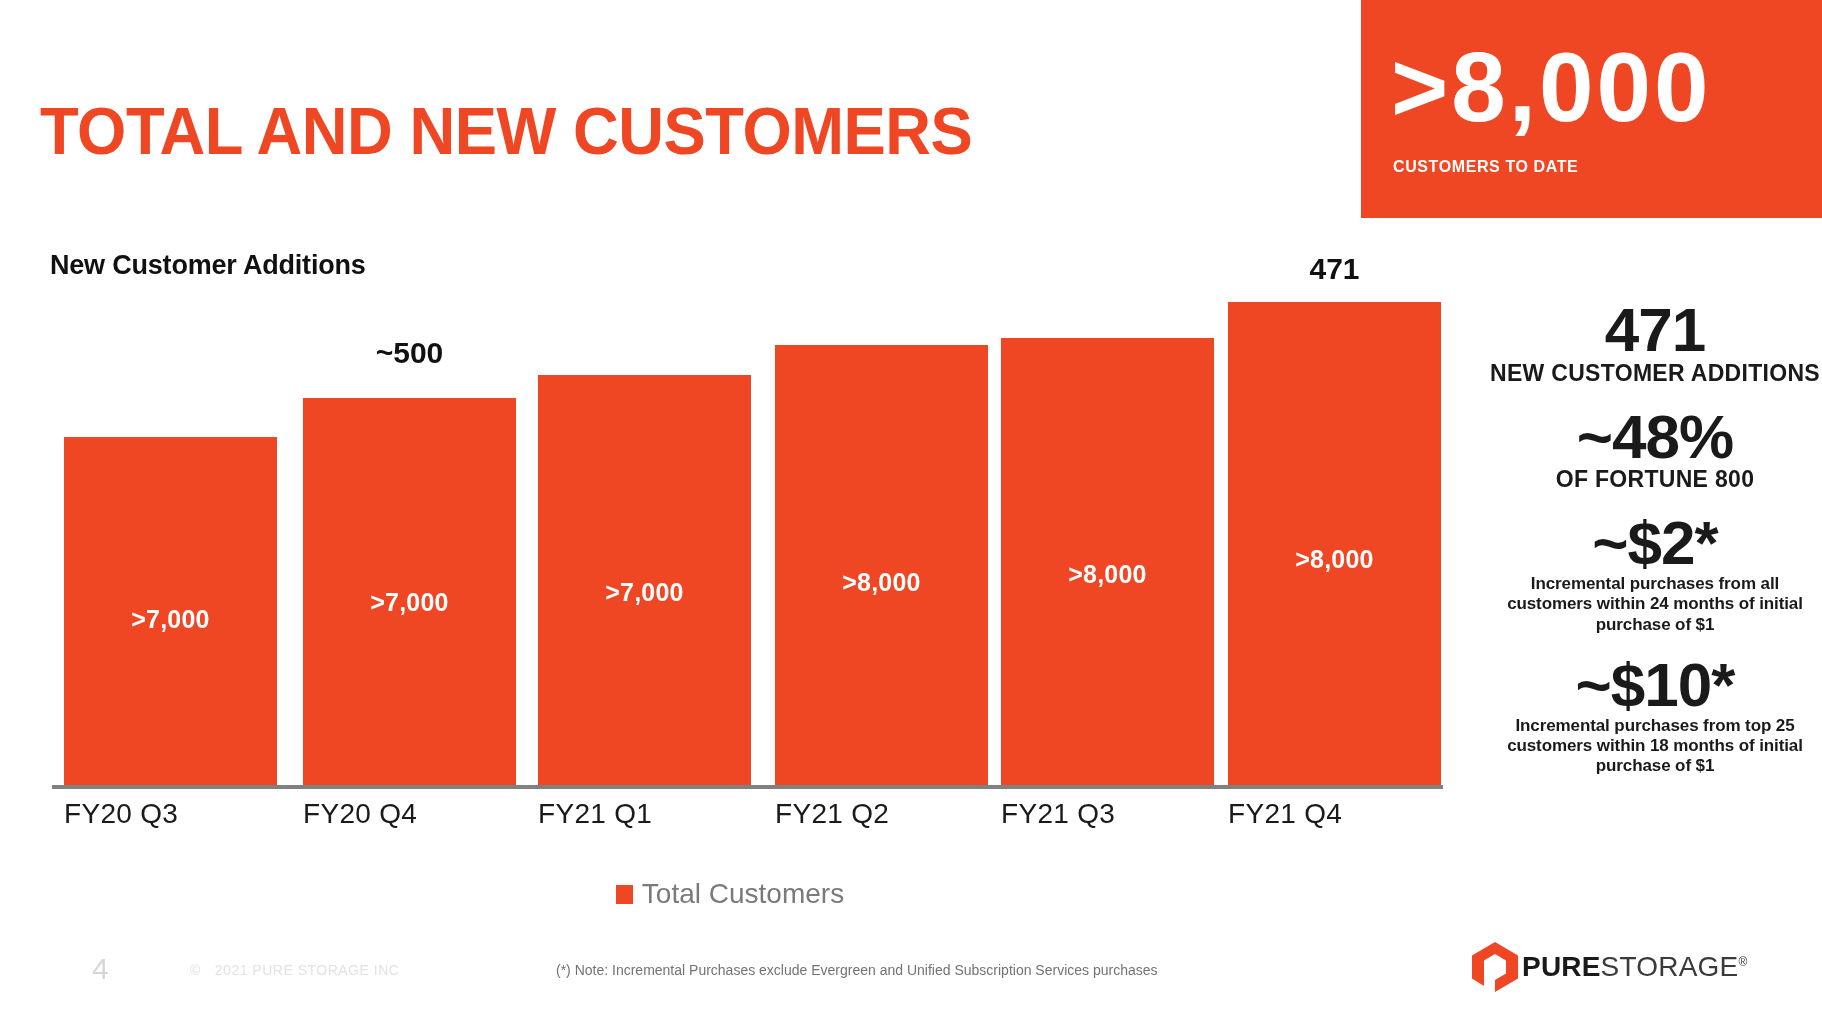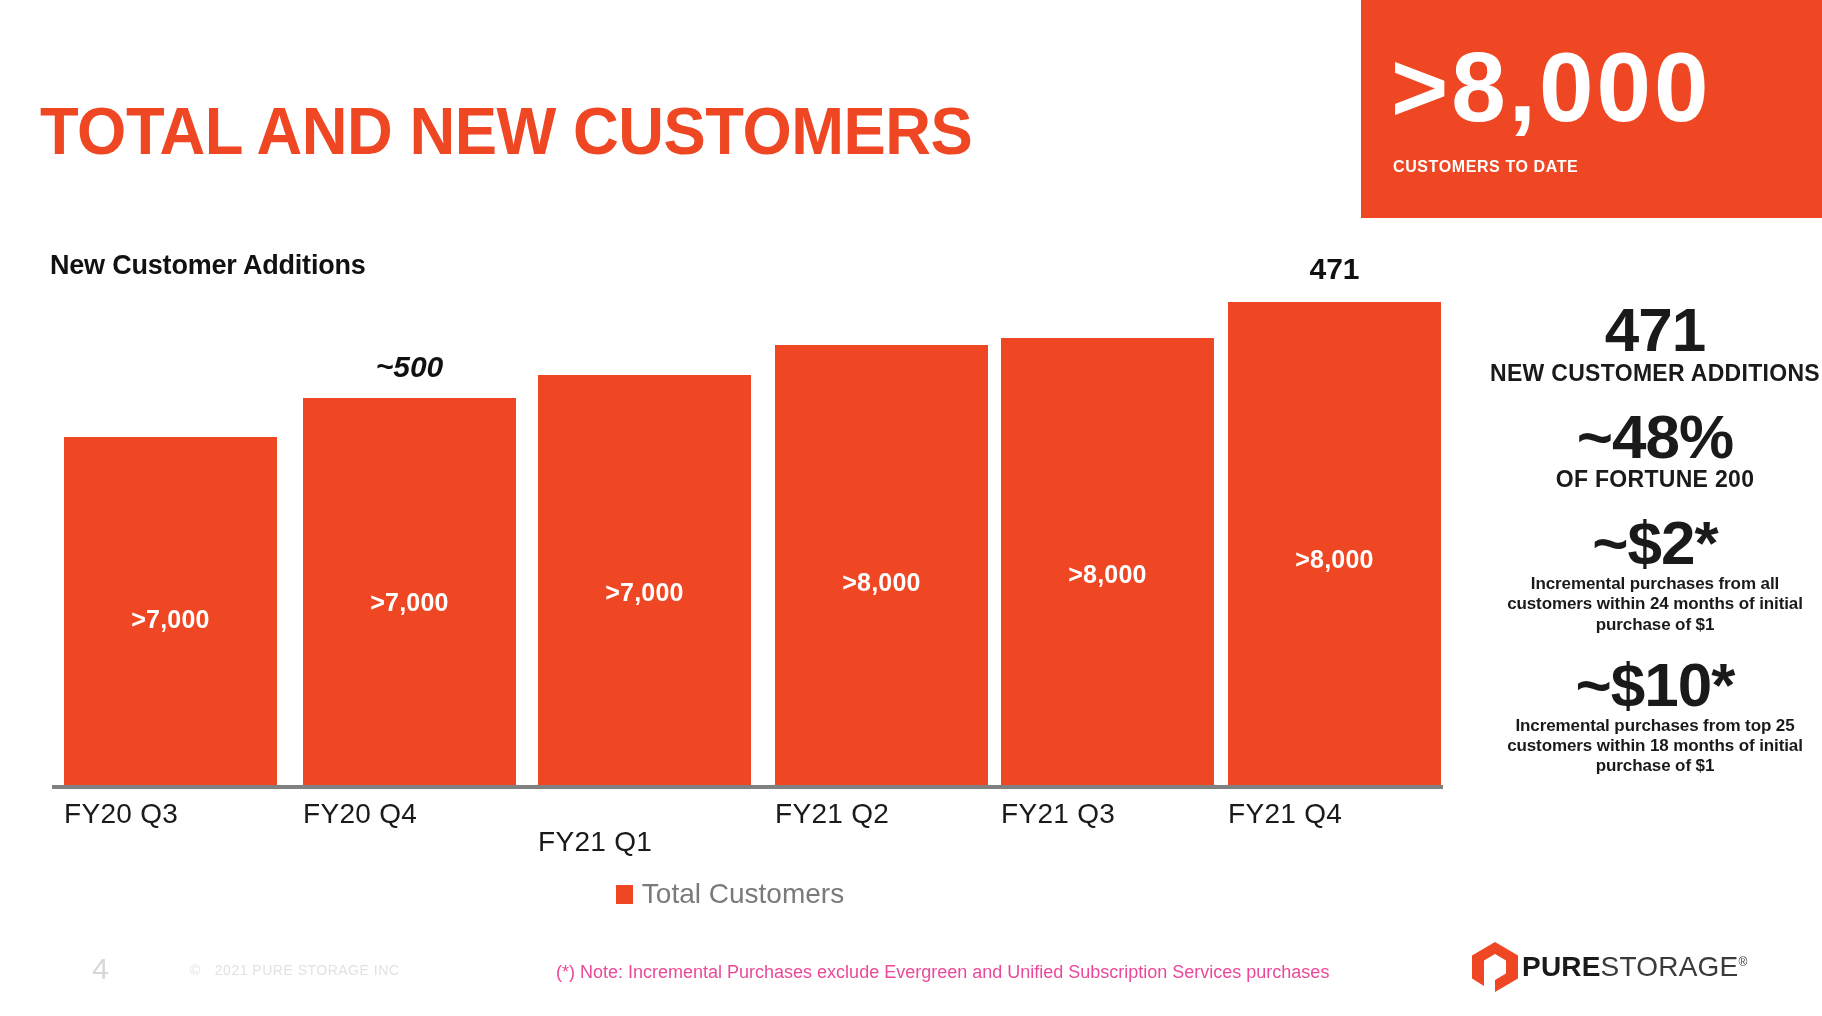--- a/index.html
+++ b/index.html
@@ -199,22 +199,22 @@
     letter-spacing: 0.5px;
     display: flex;
     align-items: center;
     gap: 14px;
     font-family: "Liberation Sans", sans-serif;
   }
   #footnote {
     position: absolute;
     left: 556px;
     top: 962px;
-    font-size: 18px;
-    color: #ec4899;
+    font-size: 14px;
+    color: #737373;
     font-family: "Liberation Sans Narrow", "Liberation Sans", sans-serif;
   }
   #logo {
     position: absolute;
     left: 1468px;
     top: 940px;
     display: flex;
     align-items: center;
   }
   #logo-mark { display: block; }
@@ -242,59 +242,59 @@
 
   <div id="chart-area">
     <div id="chart-series-label">New Customer Additions</div>
     <div id="bars-layer">
         <div class="bar" style="left: 64px; width: 213px; top: 437px; height: 350px; background: rgb(239, 71, 35);">
           <div class="bar-inner-label" style="top: 168px; color: rgb(255, 255, 255);">&gt;7,000</div>
         </div>
         <div class="bar" style="left: 303px; width: 213px; top: 398px; height: 389px; background: rgb(239, 71, 35);">
           <div class="bar-inner-label" style="top: 190px; color: rgb(255, 255, 255);">&gt;7,000</div>
         </div>
-        <div class="bar-top-label" style="left: 303px; width: 213px; top: 350px; color: rgb(17, 17, 17); font-style: italic;">~500</div>
+        <div class="bar-top-label" style="left: 303px; width: 213px; top: 336px; color: rgb(17, 17, 17);">~500</div>
         <div class="bar" style="left: 538px; width: 213px; top: 375px; height: 412px; background: rgb(239, 71, 35);">
           <div class="bar-inner-label" style="top: 203px; color: rgb(255, 255, 255);">&gt;7,000</div>
         </div>
         <div class="bar" style="left: 775px; width: 213px; top: 345px; height: 442px; background: rgb(239, 71, 35);">
           <div class="bar-inner-label" style="top: 223px; color: rgb(255, 255, 255);">&gt;8,000</div>
         </div>
         <div class="bar" style="left: 1001px; width: 213px; top: 338px; height: 449px; background: rgb(239, 71, 35);">
           <div class="bar-inner-label" style="top: 222px; color: rgb(255, 255, 255);">&gt;8,000</div>
         </div>
         <div class="bar" style="left: 1228px; width: 213px; top: 302px; height: 485px; background: rgb(239, 71, 35);">
           <div class="bar-inner-label" style="top: 243px; color: rgb(255, 255, 255);">&gt;8,000</div>
         </div>
         <div class="bar-top-label" style="left: 1228px; width: 213px; top: 252px; color: rgb(17, 17, 17);">471</div>
       </div>
     <div id="axis-line" style="background: rgb(128, 128, 128);"></div>
     <div id="ticks-layer">
         <div class="x-tick-label" style="left: 64px; width: 213px;">FY20 Q3</div>
         <div class="x-tick-label" style="left: 303px; width: 213px;">FY20 Q4</div>
-        <div class="x-tick-label" style="left: 538px; width: 213px; margin-top: 28px;">FY21 Q1</div>
+        <div class="x-tick-label" style="left: 538px; width: 213px;">FY21 Q1</div>
         <div class="x-tick-label" style="left: 775px; width: 213px;">FY21 Q2</div>
         <div class="x-tick-label" style="left: 1001px; width: 213px;">FY21 Q3</div>
         <div class="x-tick-label" style="left: 1228px; width: 213px;">FY21 Q4</div>
       </div>
     <div id="legend">
       <span id="legend-swatch" style="background: rgb(239, 71, 35);"></span>
       <span id="legend-text">Total Customers</span>
     </div>
   </div>
 
   <div id="stats-column">
       <div class="stat-block">
         <div class="stat-big">471</div>
         <div class="stat-caption-caps">NEW CUSTOMER ADDITIONS</div>
       </div>
       <div class="gap-sm"></div>
       <div class="stat-block">
         <div class="stat-big">~48%</div>
-        <div class="stat-caption-caps">OF FORTUNE 200</div>
+        <div class="stat-caption-caps">OF FORTUNE 800</div>
       </div>
       <div class="gap-sm"></div>
       <div class="stat-block">
         <div class="stat-big">~$2*</div>
         <div class="stat-caption-small">Incremental purchases from all customers within 24 months of initial purchase of $1</div>
       </div>
       <div class="gap-sm"></div>
       <div class="stat-block">
         <div class="stat-big">~$10*</div>
         <div class="stat-caption-small">Incremental purchases from top 25 customers within 18 months of initial purchase of $1</div>

